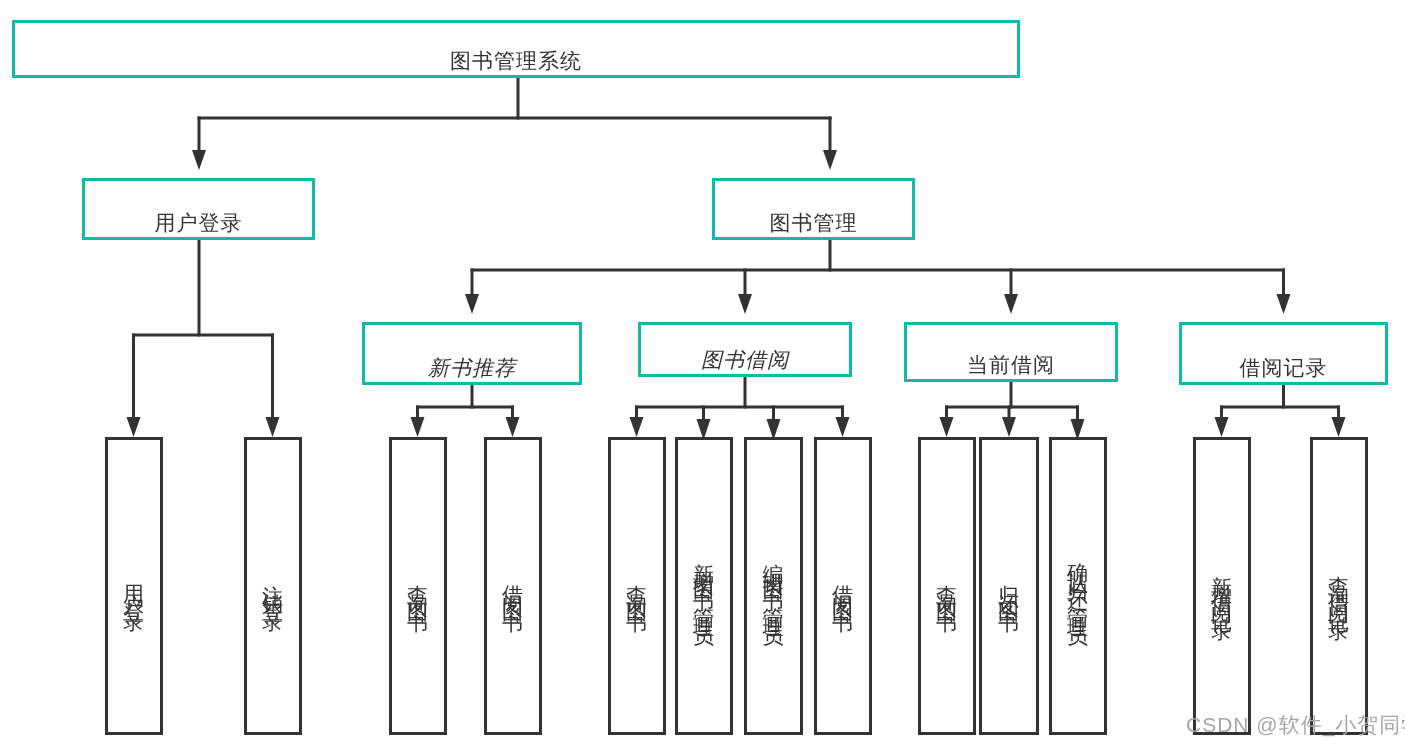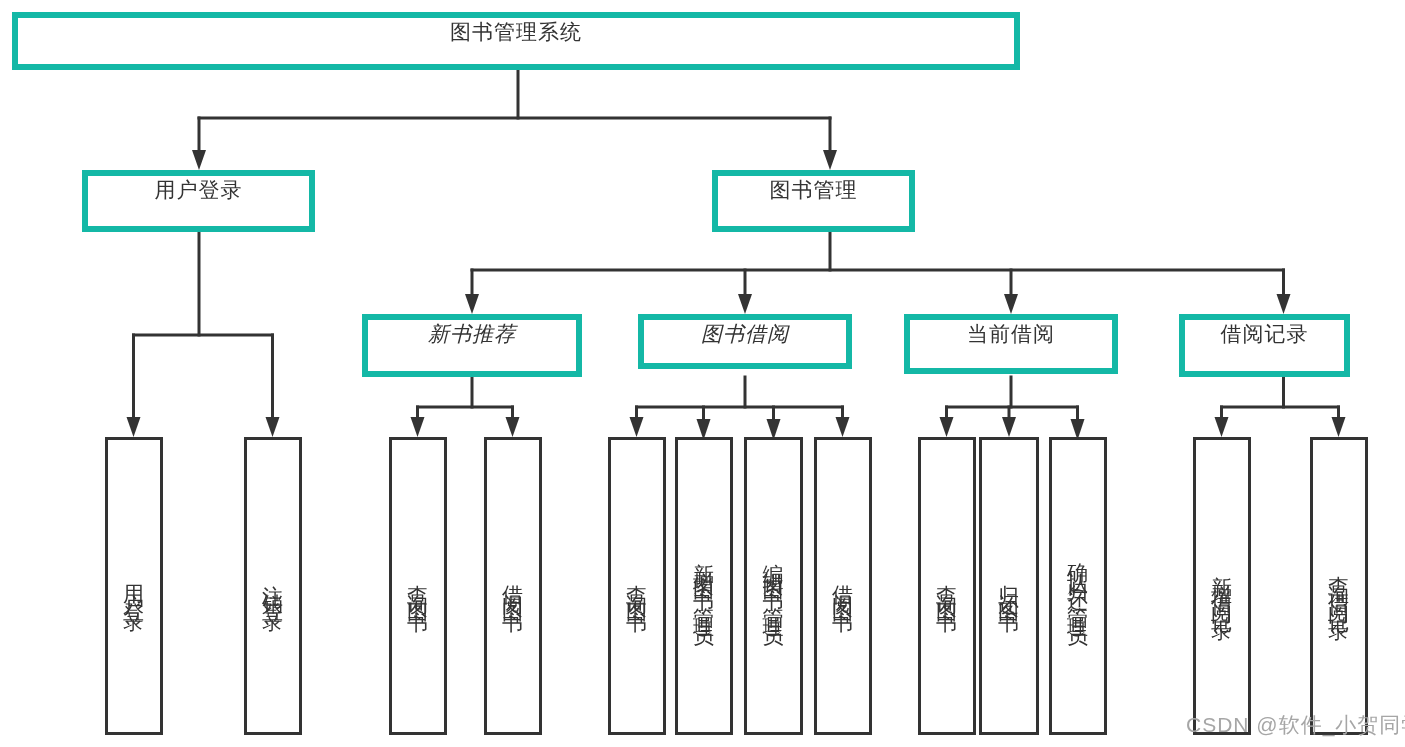--- a/index.html
+++ b/index.html
@@ -8,25 +8,26 @@
     width:1405px;height:747px;
     background:#ffffff;
     font-family:"Liberation Sans","DejaVu Sans",sans-serif;
     color:#333333;
     overflow:hidden;
   }
   .hbox{
     position:absolute;
     box-sizing:border-box;
     background:#ffffff;
-    border:6px solid #14b8a6;
-    display:flex;align-items:flex-start;justify-content:center;
+    border:3px solid #14b8a6;
+    display:flex;align-items:flex-end;justify-content:center;
     font-size:21px;letter-spacing:1px;
     white-space:nowrap;
     z-index:2;
+    margin-top:8px;
   }
   .vbox{
     position:absolute;
     top:437px;height:298px;
     box-sizing:border-box;
     background:#ffffff;
     border:3px solid #333333;
     display:flex;align-items:center;justify-content:center;
     z-index:2;
   }
@@ -134,21 +135,21 @@
 
   <div class="hbox" style="left:362px;top:314px;width:220px;height:63px;font-style:italic;">
     <span>新书推荐</span>
   </div>
   <div class="hbox" style="left:638px;top:314px;width:214px;height:55px;font-style:italic;">
     <span>图书借阅</span>
   </div>
   <div class="hbox" style="left:904px;top:314px;width:214px;height:60px;">
     <span>当前借阅</span>
   </div>
-  <div class="hbox" style="left:1179px;top:314px;width:171px;height:63px;">
+  <div class="hbox" style="left:1179px;top:314px;width:209px;height:63px;">
     <span>借阅记录</span>
   </div>
 
   <div class="vbox" style="left:105px;width:58px;">
     <span class="vtext">用户登录</span>
   </div>
   <div class="vbox" style="left:244px;width:58px;">
     <span class="vtext">注销登录</span>
   </div>
 

